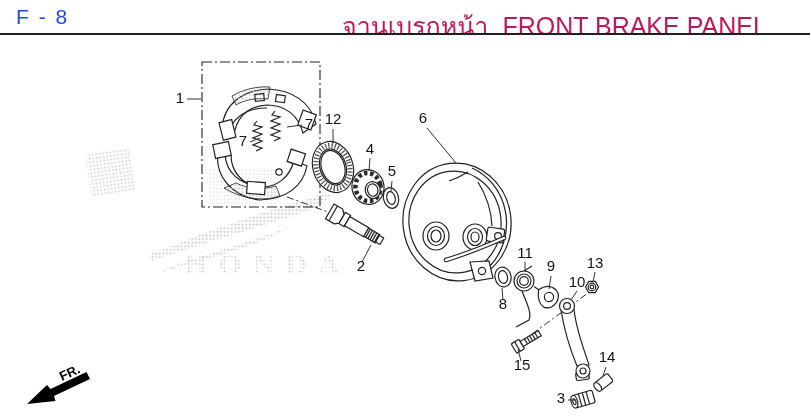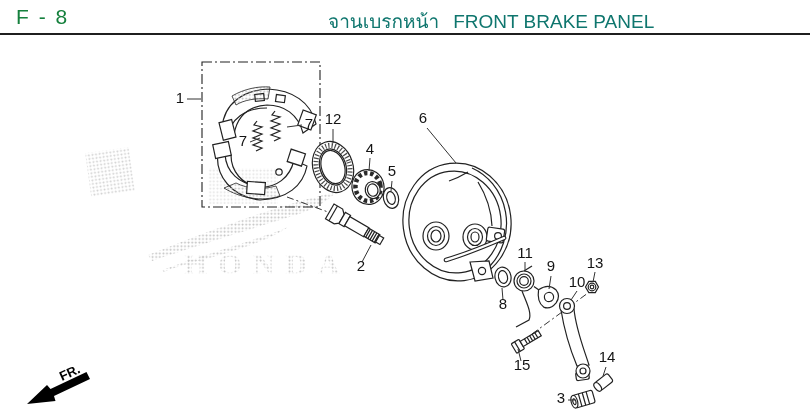--- a/index.html
+++ b/index.html
@@ -2,24 +2,24 @@
 <html><head>
 <meta charset="utf-8">
 <style>
   html,body{margin:0;padding:0;}
   body{
     width:810px;height:420px;position:relative;background:#ffffff;
     font-family:"Liberation Sans",sans-serif;color:#1a1a1a;overflow:hidden;
   }
   .hdr-code{
     position:absolute;left:16px;top:5px;font-size:21px;letter-spacing:2px;
-    font-weight:400;color:#15803d;
+    font-weight:400;color:#1d4ed8;
   }
   .hdr-title{
-    position:absolute;left:328px;top:6px;font-size:19px;white-space:nowrap;color:#0f766e;
+    position:absolute;left:342px;top:6px;font-size:25px;white-space:nowrap;color:#be185d;
   }
   .hdr-title .thai{margin-right:14px;}
   .hdr-rule{
     position:absolute;left:0;top:33px;width:810px;height:2px;background:#1f1f1f;
   }
   svg{position:absolute;left:0;top:0;}
   svg text.callout{
     font-family:"Liberation Sans",sans-serif;font-size:15px;fill:#141414;
   }
   svg text.wm{

